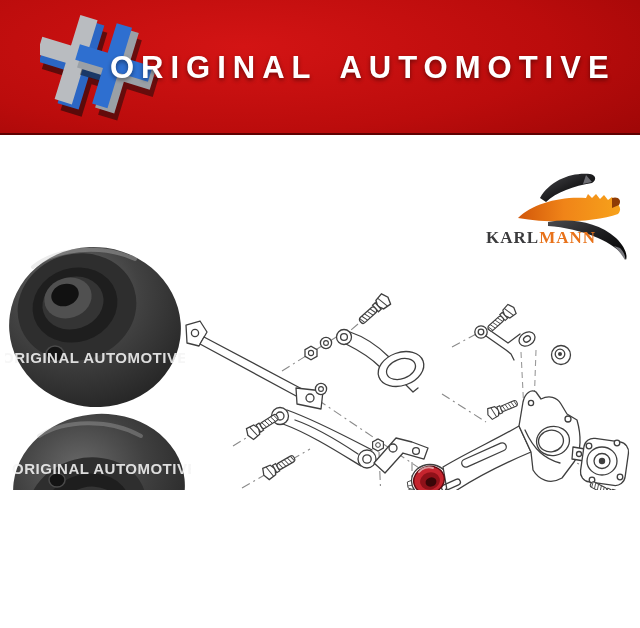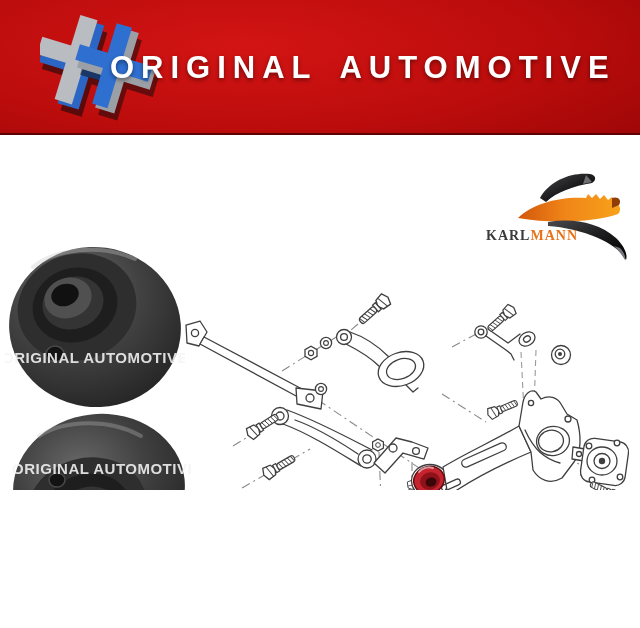--- a/index.html
+++ b/index.html
@@ -10,21 +10,21 @@
           background:radial-gradient(ellipse 120% 160% at 38% 35%, #d31414 0%, #bb0c0c 40%, #950505 75%, #6e0202 100%);
           border-bottom:2px solid #5e0101;}
   .banner-title{position:absolute;left:110px;top:50px;width:520px;
           color:#ffffff;font-size:31px;font-weight:700;letter-spacing:7px;word-spacing:8px;
           text-shadow:0 2px 4px rgba(0,0,0,.45);white-space:nowrap;}
   .banner-logo{position:absolute;left:40px;top:0px;}
   
   .brand{position:absolute;left:484px;top:160px;width:156px;height:108px;}
   .brand-swoosh{position:absolute;left:28px;top:0px;}
   .brand-text{position:absolute;left:2px;top:68px;font-family:"Liberation Serif",serif;
-          font-size:14px;font-weight:600;letter-spacing:1px;white-space:nowrap;}
+          font-size:17px;font-weight:600;letter-spacing:1px;white-space:nowrap;}
   .brand-left{color:#3b3b3d;}
   .brand-right{color:#e8721a;}
   
   .photo1{position:absolute;left:5px;top:235px;}
   .photo2{position:absolute;left:9px;top:410px;}
   .wm{font-family:"Liberation Sans",sans-serif;font-weight:700;font-size:15px;
       letter-spacing:.5px;fill:rgba(245,245,245,.88);}
   
   .diagram{position:absolute;left:0;top:0;width:640px;height:628px;}
   .ln{stroke:#3f3f3f;stroke-width:1.3;fill:#ffffff;stroke-linejoin:round;stroke-linecap:round;}

